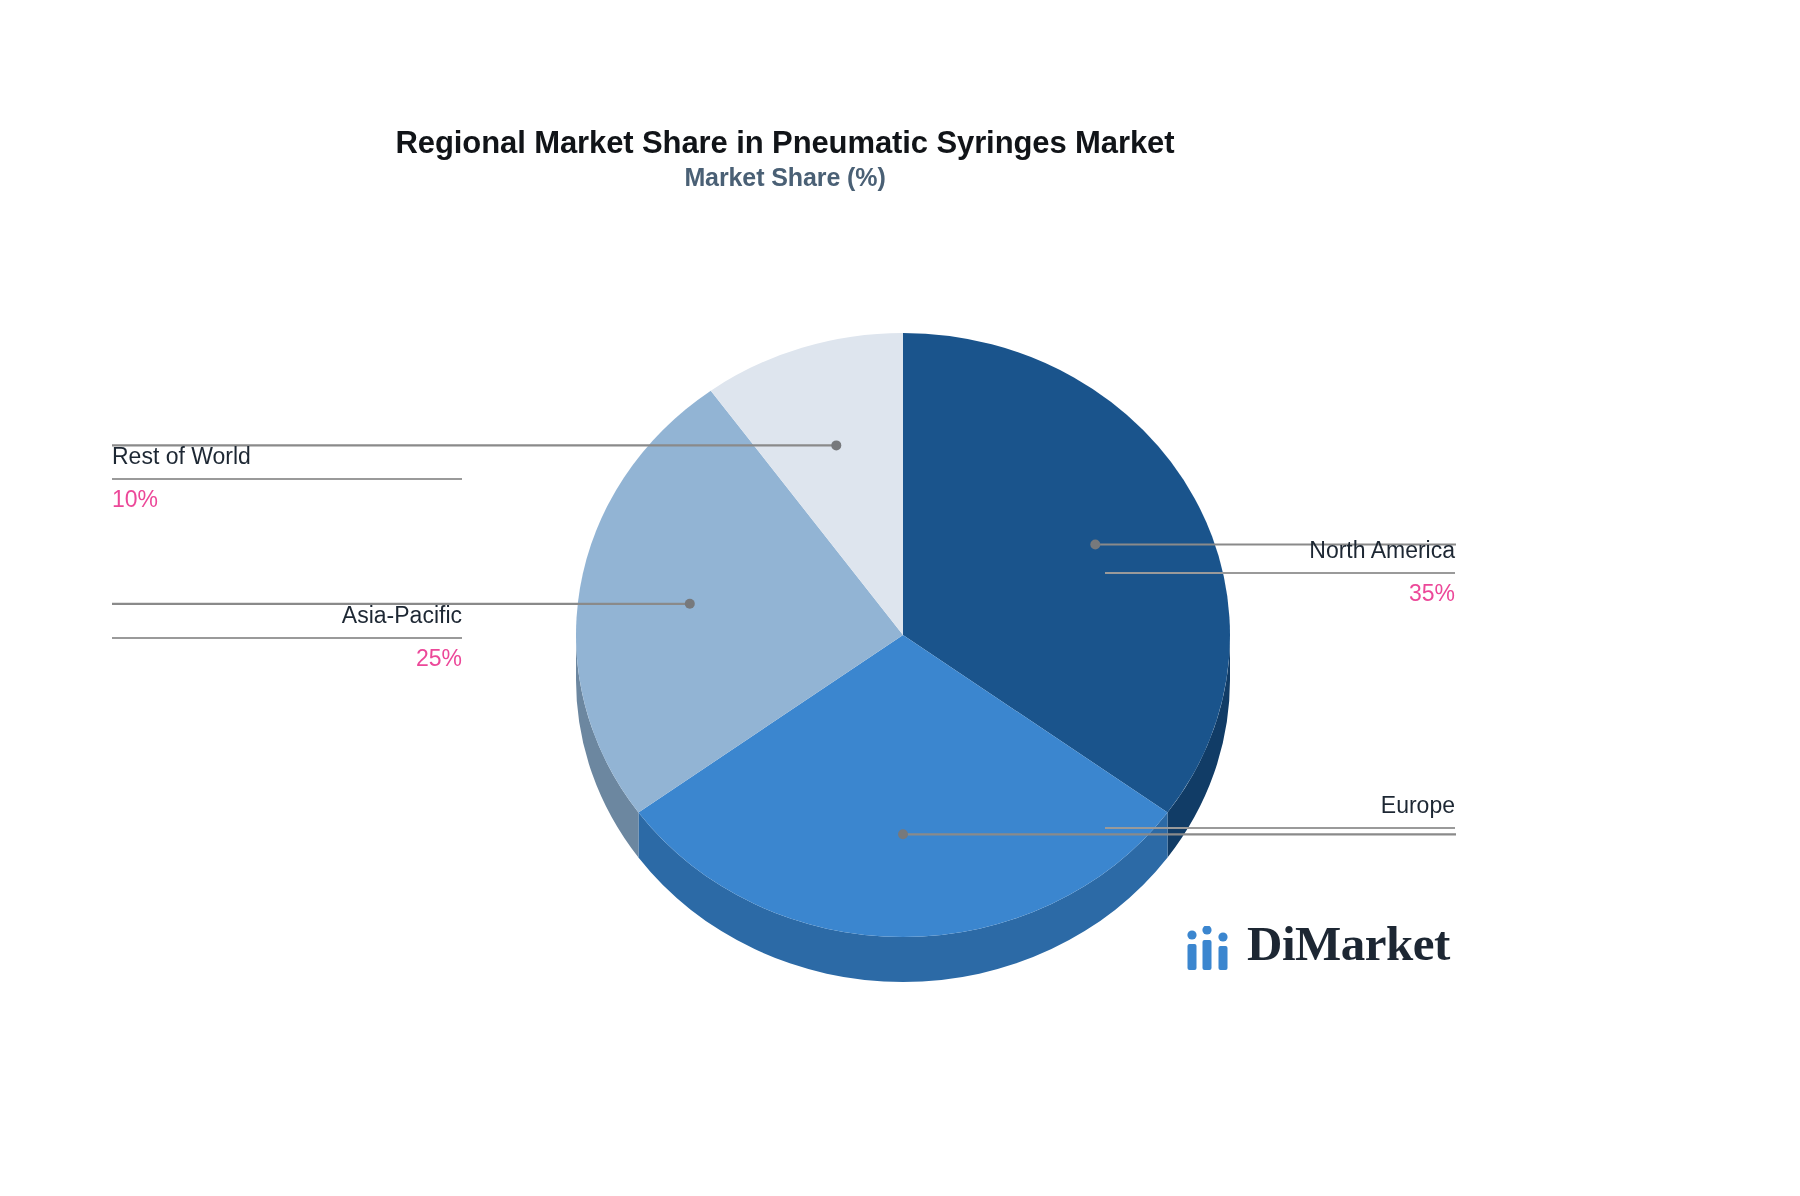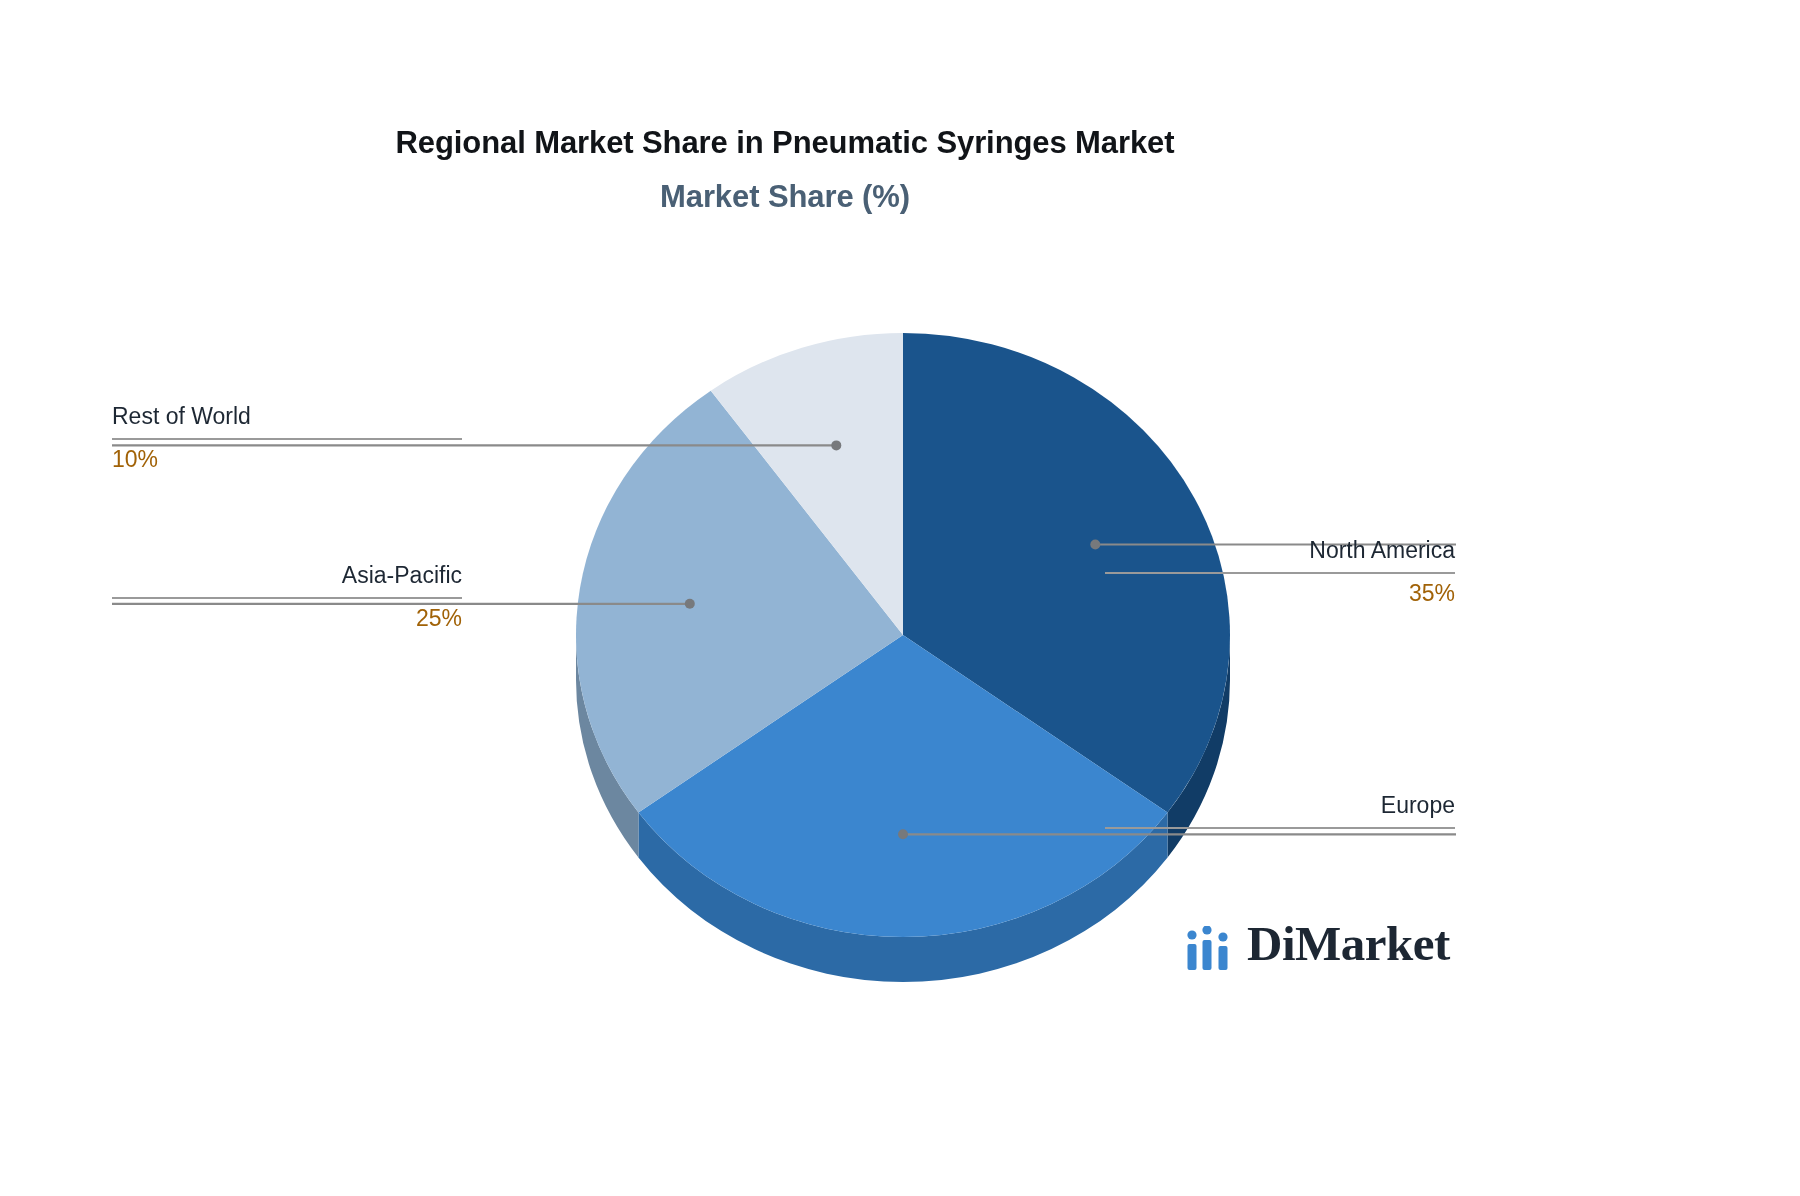--- a/index.html
+++ b/index.html
@@ -31,22 +31,21 @@
     text-align: center;
   }
   .chart-title {
     font-size: 31px;
     font-weight: bold;
     color: #111418;
     letter-spacing: -0.1px;
     line-height: 1.25;
   }
   .chart-subtitle {
-    margin-top: 16px;
-    font-size: 31px;
+    font-size: 25px;
     font-weight: bold;
     color: #4a6075;
     letter-spacing: -0.1px;
   }
 
   
   #pie-svg {
     position: absolute;
     left: 0;
     top: 0;
@@ -63,24 +62,24 @@
     line-height: 1.35;
     white-space: nowrap;
   }
   .callout .crule {
     height: 2px;
     background: #9a9a9a;
     margin: 6px 0 4px 0;
   }
   .callout .cval {
     font-size: 23px;
-    color: #a16207;
+    color: #ec4899;
     line-height: 1.35;
   }
-  .callout.left  { text-align: left;  }
+  .callout.left  { text-align: left; margin-top: 40px;  }
   .callout.right { text-align: right; }
 
   #callout-north-america { left: 1105px; top: 442px; }
   #callout-europe        { left: 1105px; top: 686px; }
   #callout-asia-pacific  { left: 112px;  top: 492px; }
   #callout-rest-of-world { left: 112px;  top: 360px; }
 
   
   #logo {
     position: absolute;

